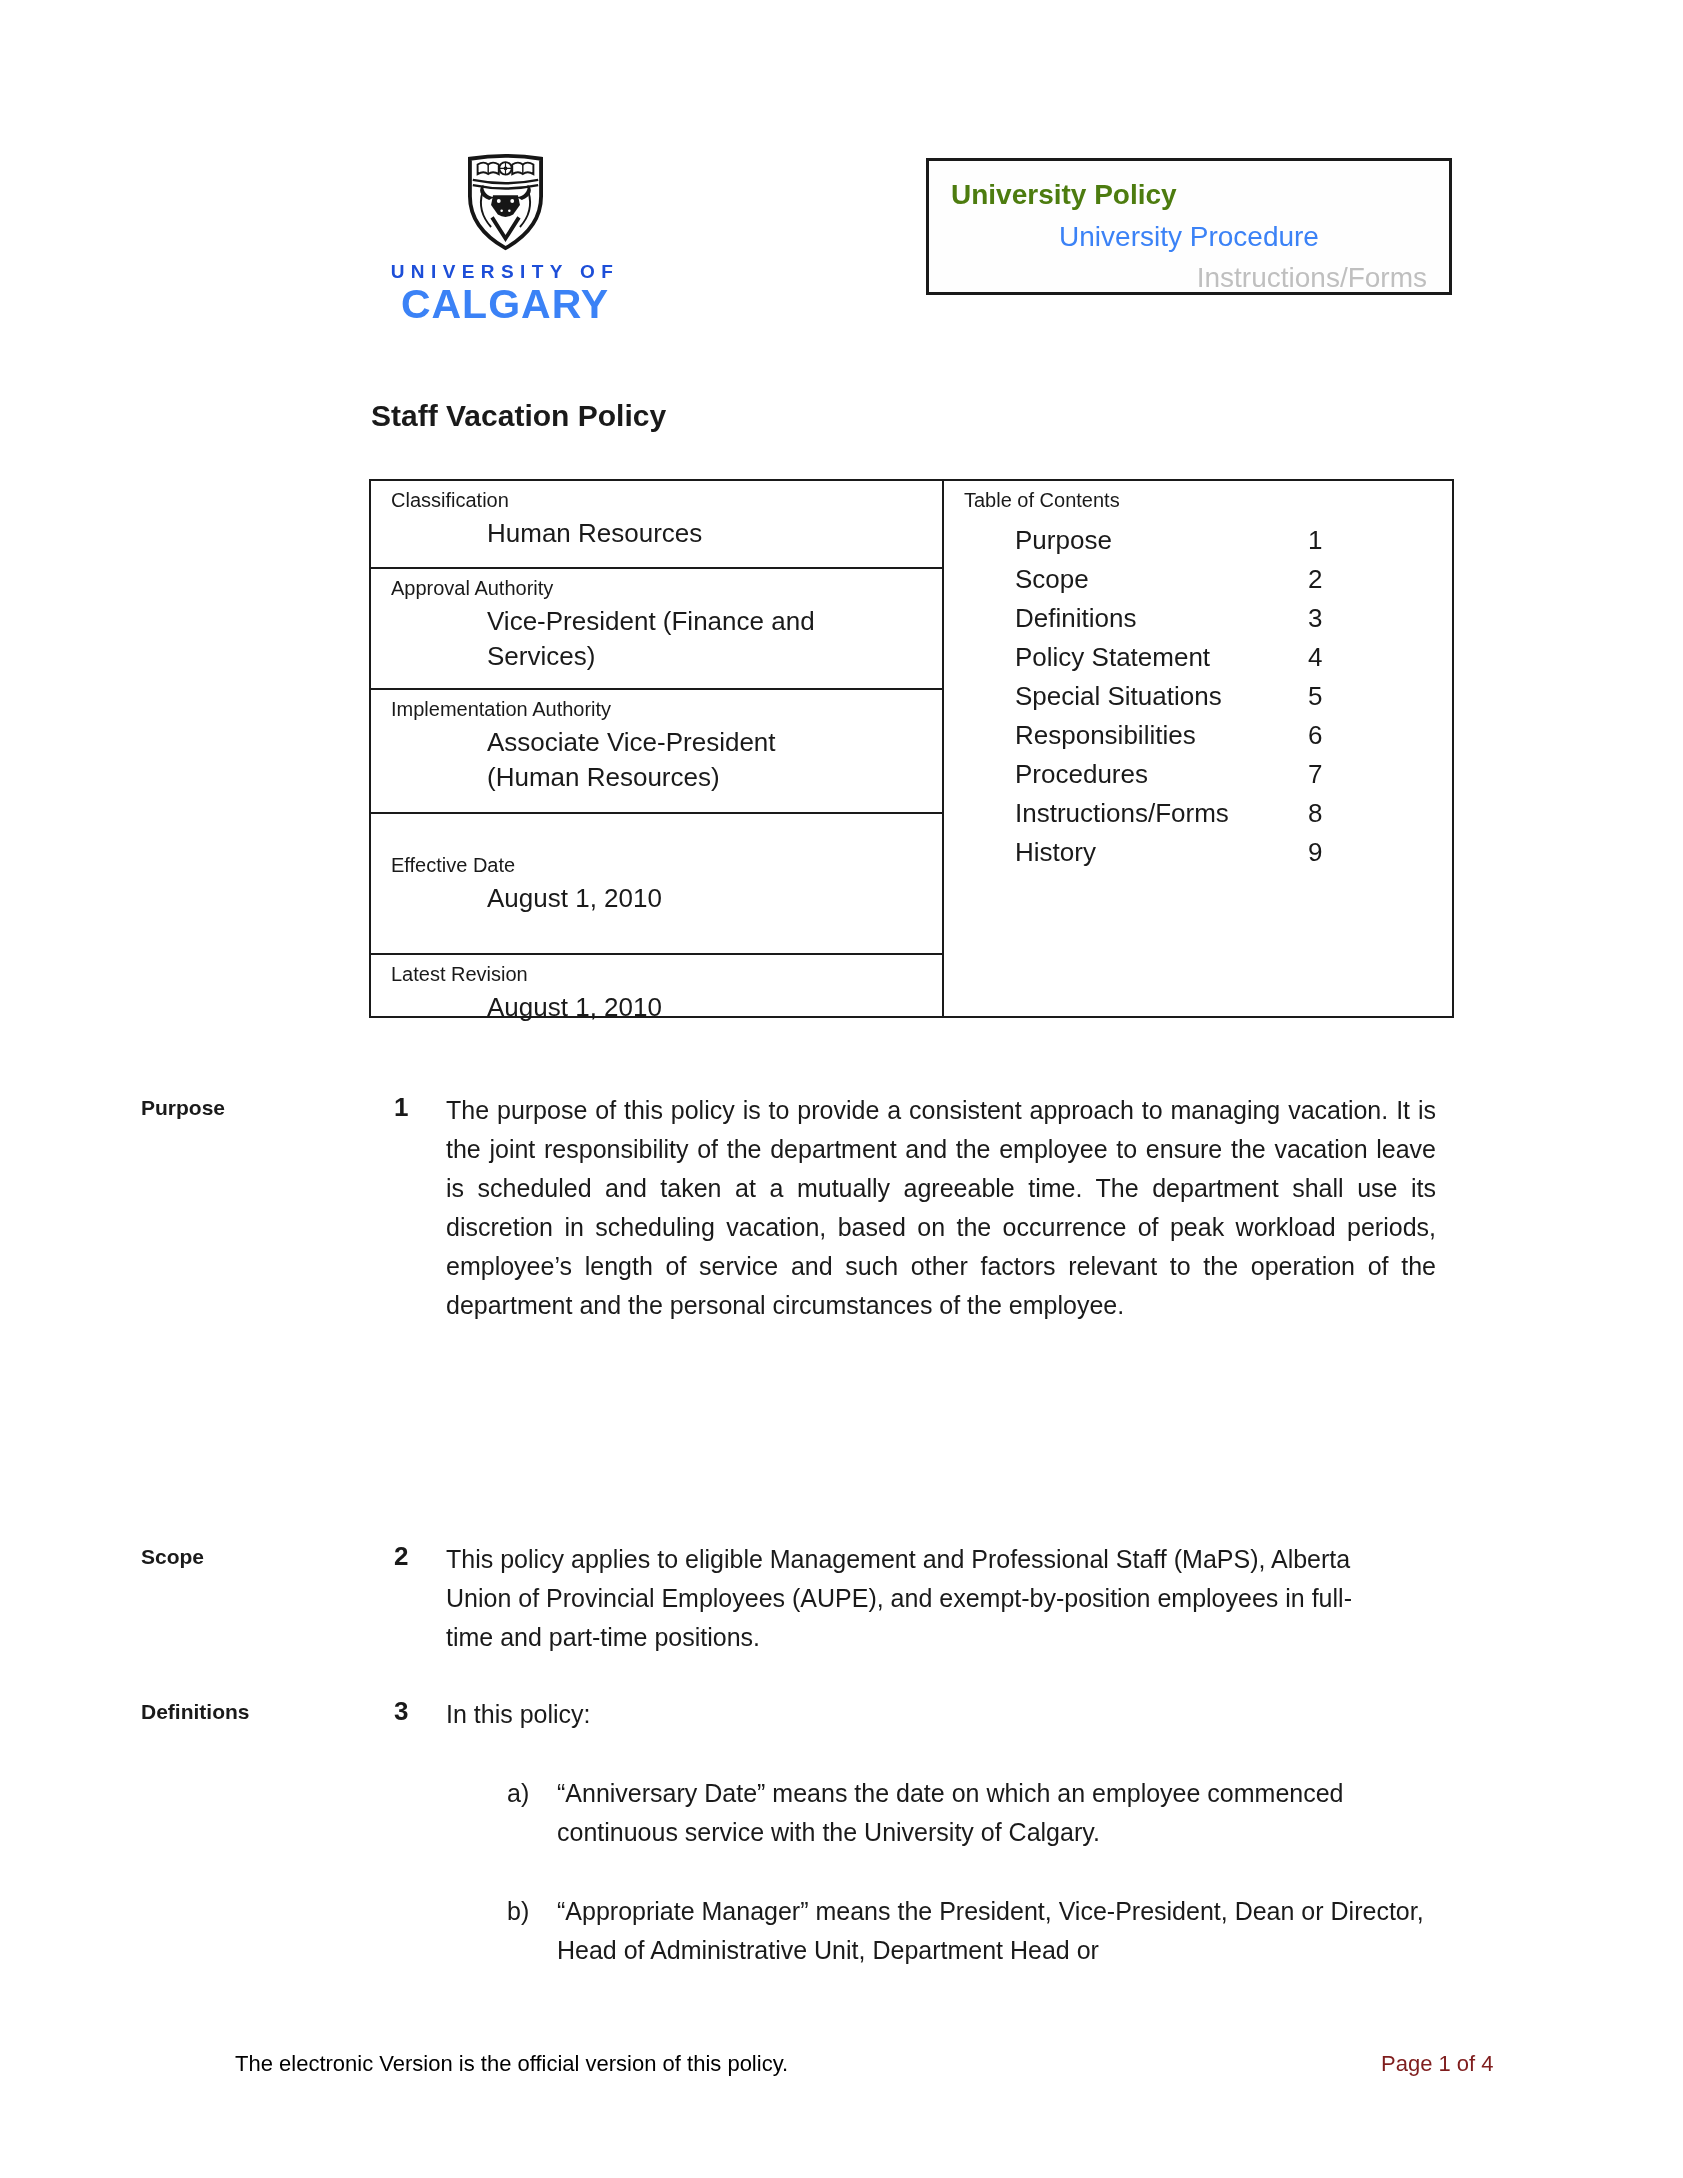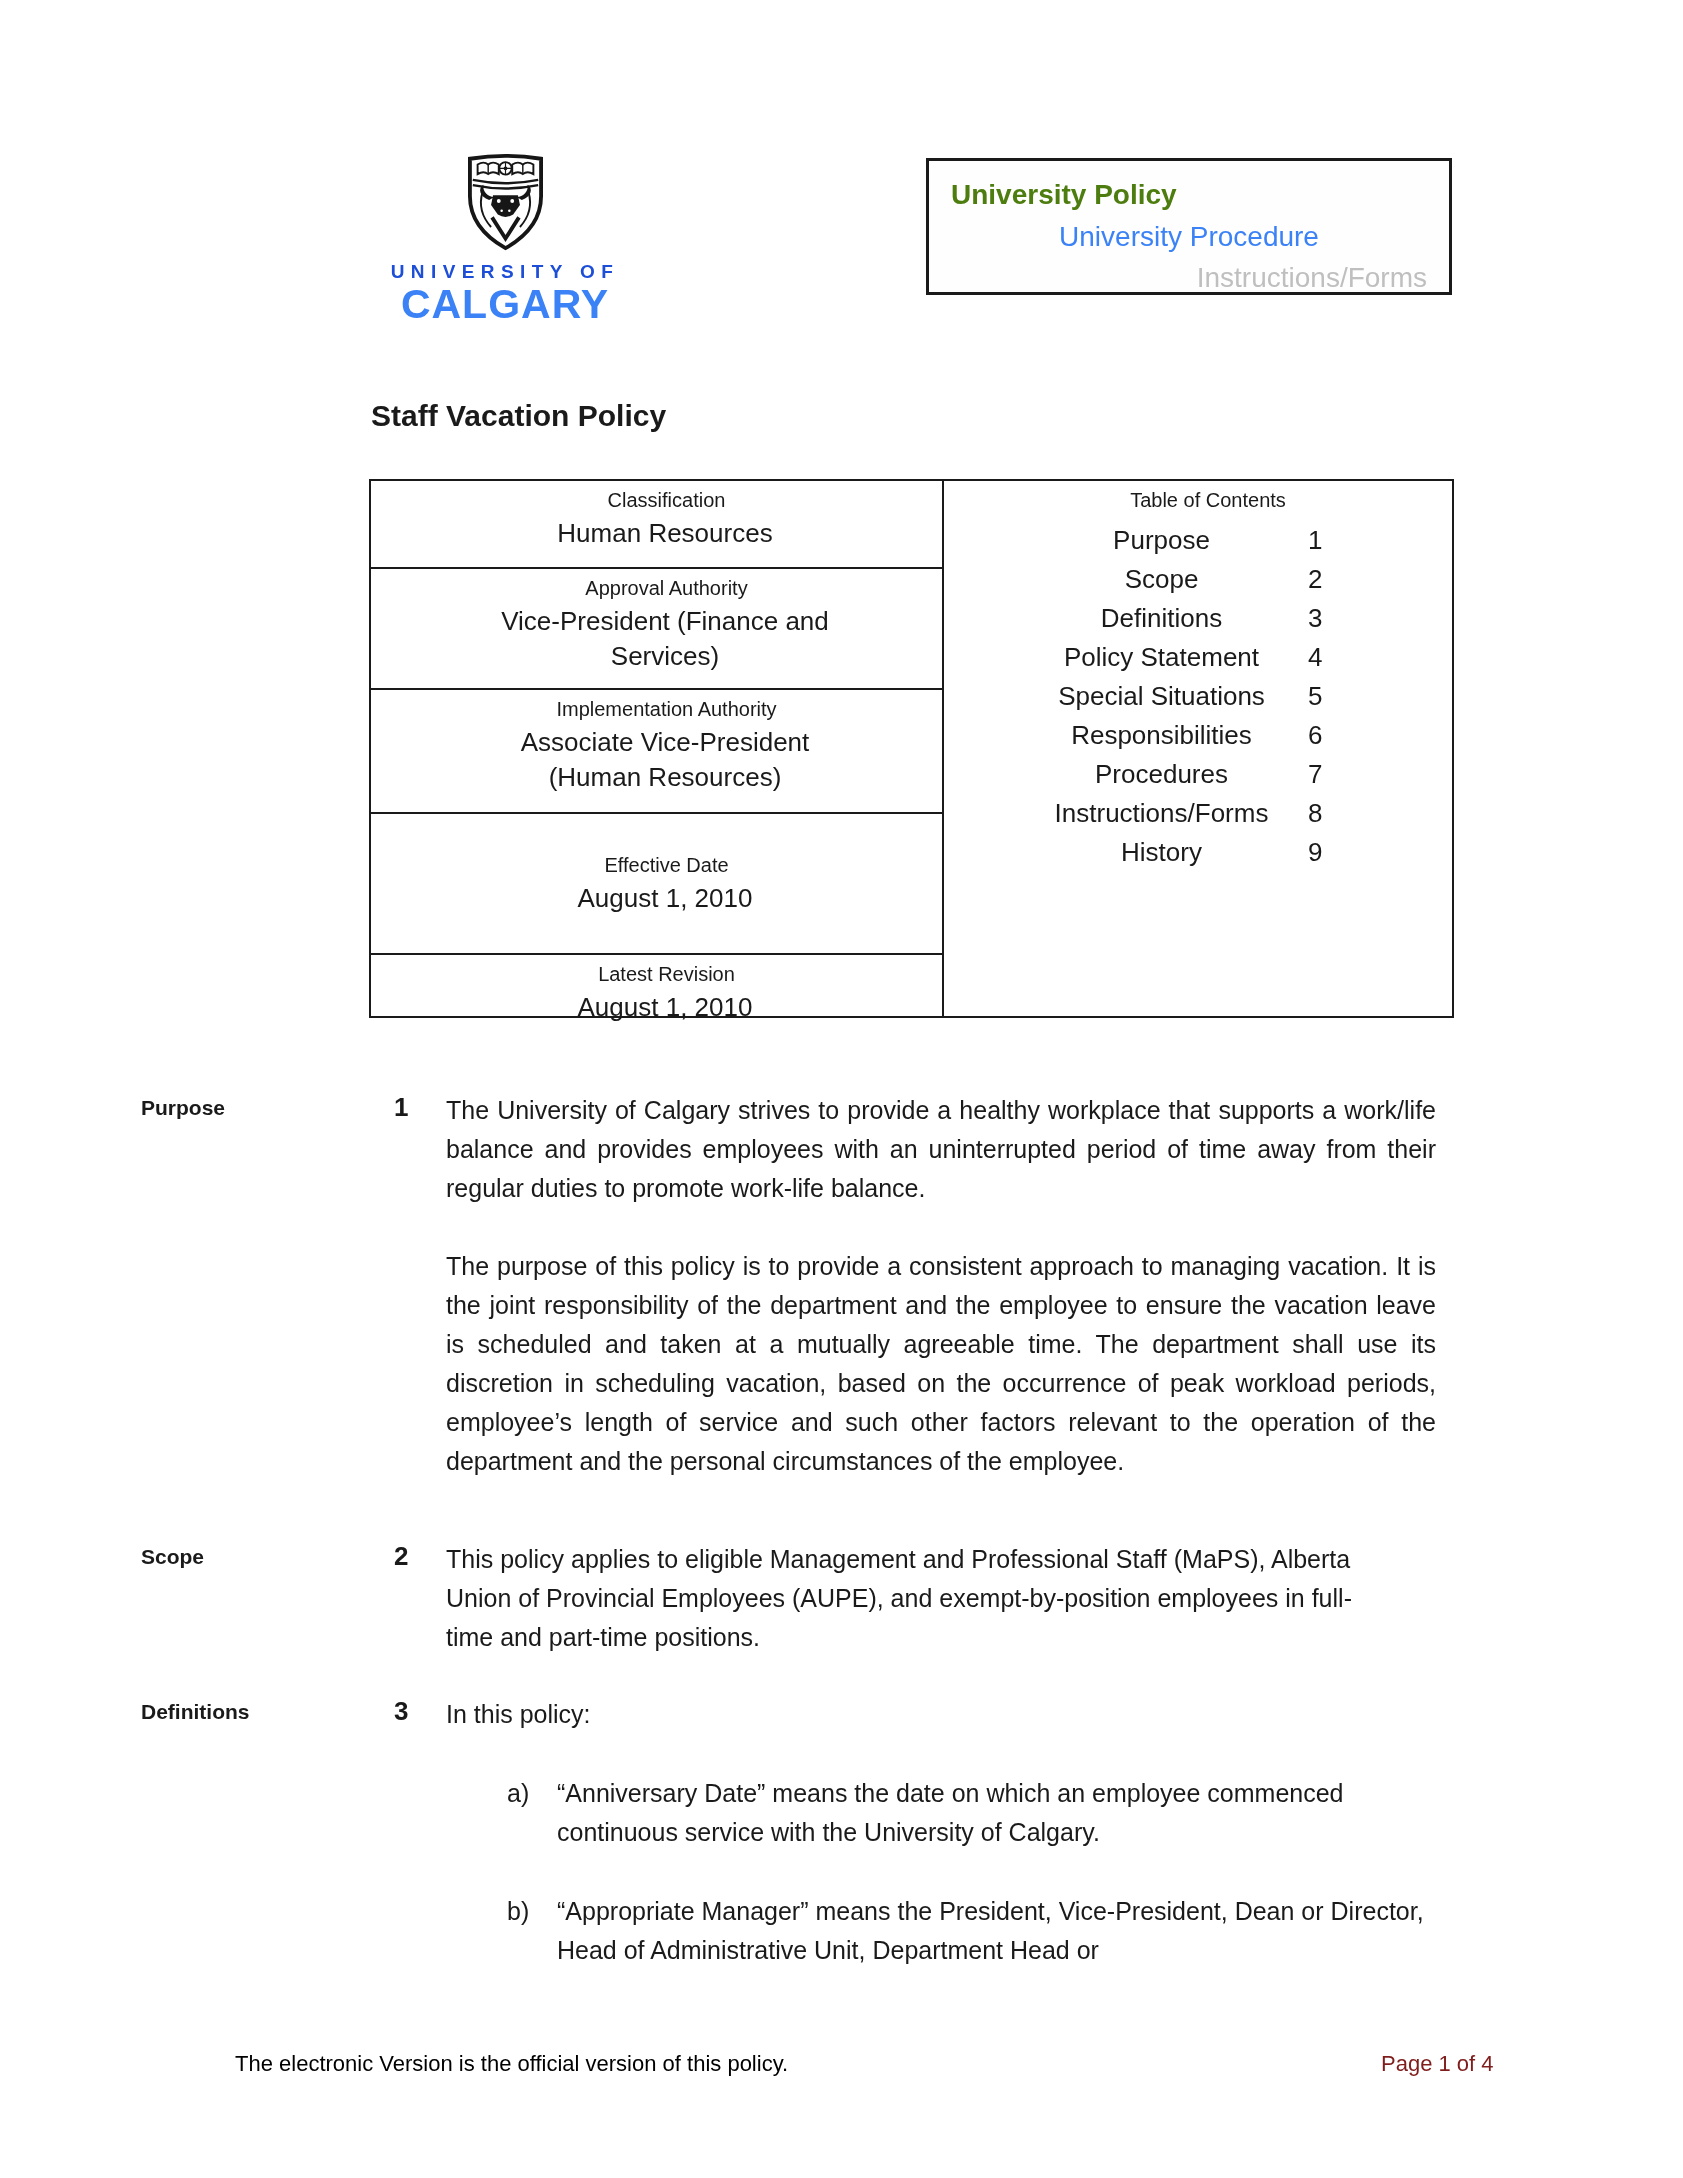--- a/index.html
+++ b/index.html
@@ -17,21 +17,21 @@
   
   .doc-type-box {position:absolute; left:926px; top:158px; width:526px; height:137px; border:3px solid #1a1a1a; background:#fefefe; box-sizing:border-box;}
   .dt1 {position:absolute; left:22px; top:18px; font-size:28px; font-weight:bold; color:#4d7c0f;}
   .dt2 {position:absolute; left:0; right:0; top:60px; text-align:center; font-size:28px; color:#3b82f6;}
   .dt3 {position:absolute; right:22px; top:101px; font-size:28px; color:#bfbfbf;}
 
   
   .doc-title {position:absolute; left:371px; top:399px; font-size:30px; font-weight:bold;}
 
   
-  .info-table {position:absolute; left:369px; top:479px; width:1081px; height:535px; border:2.5px solid #1a1a1a; display:flex; background:#fff;text-align:center;}
+  .info-table {position:absolute; left:369px; top:479px; width:1081px; height:535px; border:2.5px solid #1a1a1a; display:flex; background:#fff;}
   .left-col {width:571px; flex:none;}
   .info-row {box-sizing:border-box; border-bottom:2px solid #1a1a1a; padding:7px 0 0 20px;}
   .info-row:last-child {border-bottom:none;}
   .r1 {height:88px;} .r2 {height:121px;} .r3 {height:124px;} .r4 {height:109px;margin-top:32px;} .r5 {height:93px;}
   .info-label {font-size:20px; line-height:24px;}
   .info-value {font-size:26px; line-height:35px; margin-left:96px; margin-top:4px; max-width:356px;}
   .right-col {flex:1; border-left:2px solid #1a1a1a; padding:7px 0 0 20px; box-sizing:border-box;}
   .toc-label {font-size:20px; line-height:24px;}
   .toc-list {margin-top:9px;}
   .toc-row {display:flex; font-size:26px; line-height:39px;}
@@ -157,21 +157,20 @@
           <span class="toc-num">9</span>
         </div>
       </div>
     </div>
   </div>
 
   <section class="sec" style="top:1091px;">
     <div class="sec-label">Purpose</div>
     <div class="sec-num">1</div>
     <div class="sec-body">
-      <p>The University of Calgary strives to provide a healthy workplace that supports a work/life balance and provides employees with an uninterrupted period of time away from their regular duties to promote work-life balance.</p>
       <p>The purpose of this policy is to provide a consistent approach to managing vacation.  It is the joint responsibility of the department and the employee to ensure the vacation leave is scheduled and taken at a mutually agreeable time.  The department shall use its discretion in scheduling vacation, based on the occurrence of peak workload periods, employee’s length of service and such other factors relevant to the operation of the department and the personal circumstances of the employee.</p>
     </div>
   </section>
 
   <section class="sec" style="top:1540px;">
     <div class="sec-label">Scope</div>
     <div class="sec-num">2</div>
     <div class="sec-body">
       <p class="narrow">This policy applies to eligible Management and Professional Staff (MaPS), Alberta Union of Provincial Employees (AUPE), and exempt-by-position employees in full-time and part-time positions.</p>
     </div>

